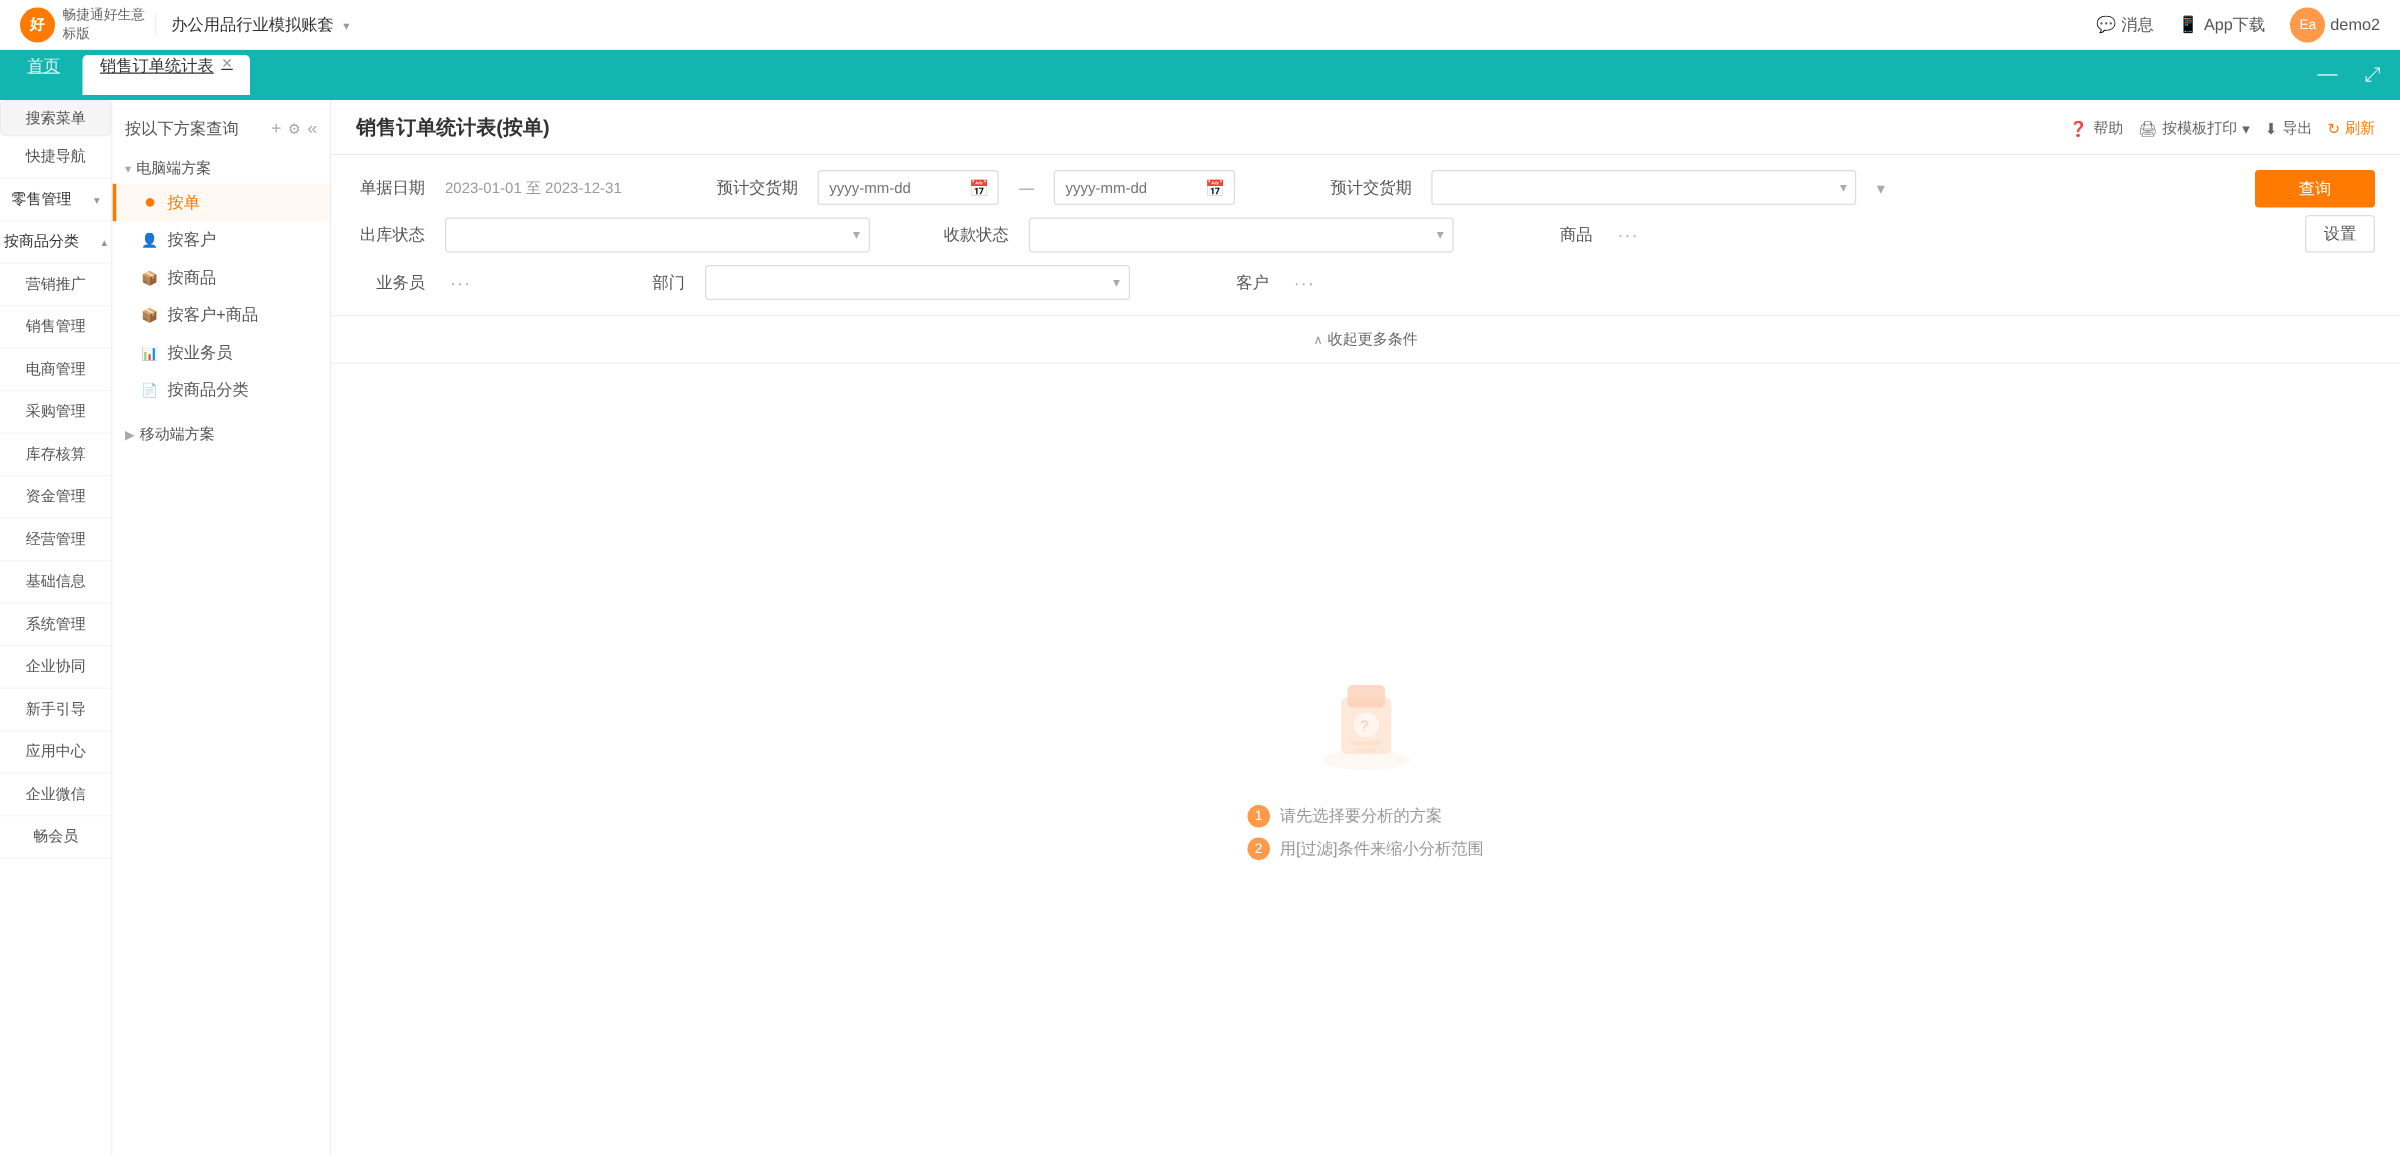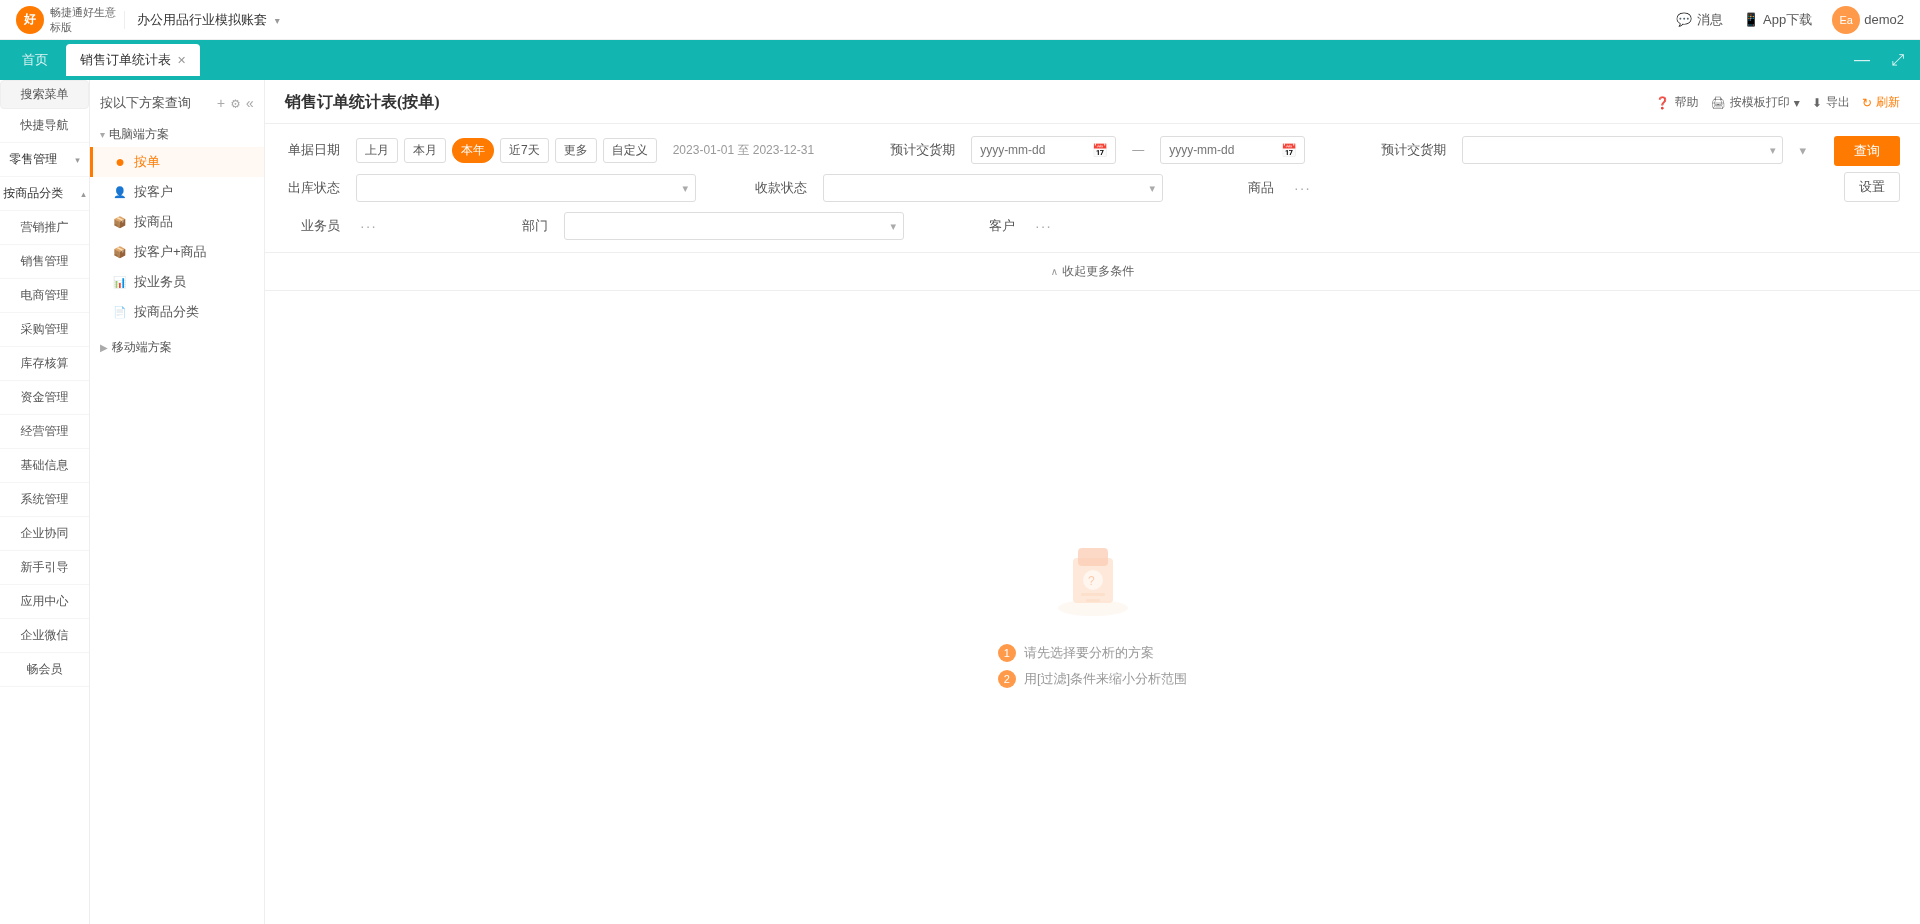--- a/index.html
+++ b/index.html
@@ -12,21 +12,21 @@
     .logo-icon { width: 28px; height: 28px; background: #ff7a00; border-radius: 50%; display: flex; align-items: center; justify-content: center; color: #fff; font-size: 12px; font-weight: bold; }
     .logo-text { font-size: 11px; color: #666; line-height: 1.3; }
     .app-title { font-size: 13px; color: #333; padding-left: 12px; border-left: 1px solid #eee; }
     .dropdown-arrow { color: #999; font-size: 10px; margin-left: 4px; }
     .top-bar-right { display: flex; align-items: center; gap: 20px; }
     .top-right-item { display: flex; align-items: center; gap: 4px; color: #555; font-size: 13px; cursor: pointer; }
     .avatar { width: 28px; height: 28px; border-radius: 50%; background: #ff9a4a; display: flex; align-items: center; justify-content: center; color: #fff; font-size: 11px; }
 
     
     .tab-bar { height: 40px; background: #13b5b1; display: flex; align-items: center; padding: 0 8px; flex-shrink: 0; gap: 4px; }
-    .tab-item { height: 32px; padding: 0 14px; display: flex; align-items: center; gap: 6px; cursor: pointer; border-radius: 4px 4px 0 0; font-size: 13px; color: rgba(255,255,255,0.85); }
+    .tab-item { height: 32px; padding: 0 14px; display: flex; gap: 6px; cursor: pointer; border-radius: 4px 4px 0 0; font-size: 13px; color: rgba(255,255,255,0.85); text-decoration: underline; }
     .tab-item.home { background: transparent; }
     .tab-item.active { background: #fff; color: #333; }
     .tab-close { font-size: 11px; color: #999; cursor: pointer; }
     .tab-bar-actions { margin-left: auto; display: flex; gap: 8px; }
     .tab-action { color: rgba(255,255,255,0.85); font-size: 16px; cursor: pointer; width: 28px; height: 28px; display: flex; align-items: center; justify-content: center; }
 
     
     .main-layout { display: flex; flex: 1; overflow: hidden; }
 
     
@@ -49,21 +49,21 @@
     .scheme-item { display: flex; align-items: center; padding: 6px 16px 6px 22px; cursor: pointer; font-size: 13px; color: #555; gap: 6px; }
     .scheme-item.active { background: #fff8f3; color: #ff7a00; border-left: 3px solid #ff7a00; padding-left: 19px; }
     .scheme-item-icon { width: 16px; height: 16px; display: inline-flex; align-items: center; justify-content: center; font-size: 11px; }
 
     
     .content-area { flex: 1; display: flex; flex-direction: column; overflow: hidden; background: #f5f7fa; }
 
     
     .page-header { background: #fff; padding: 12px 20px 10px; border-bottom: 1px solid #eee; flex-shrink: 0; }
     .page-header-row { display: flex; align-items: center; justify-content: space-between; }
-    .page-title { font-size: 16px; font-weight: bold; color: #333; font-family: Liberation Serif, serif; }
+    .page-title { font-size: 16px; font-weight: bold; color: #333; }
     .page-actions { display: flex; align-items: center; gap: 12px; }
     .page-action-item { display: flex; align-items: center; gap: 4px; color: #666; font-size: 12px; cursor: pointer; }
     .page-action-item.orange { color: #ff7a00; }
 
     
     .filter-area { background: #fff; padding: 12px 20px; border-bottom: 1px solid #eee; flex-shrink: 0; }
     .filter-row { display: flex; align-items: center; gap: 16px; margin-bottom: 10px; }
     .filter-row:last-child { margin-bottom: 0; }
     .filter-label { font-size: 13px; color: #555; white-space: nowrap; min-width: 55px; text-align: right; }
     .filter-date-group { display: flex; align-items: center; gap: 6px; }
@@ -71,21 +71,21 @@
     .filter-date-btn.active { background: #ff7a00; color: #fff; border-color: #ff7a00; border-radius: 12px; }
     .filter-separator { color: #999; font-size: 12px; }
     .filter-dots { color: #aaa; font-size: 14px; letter-spacing: 1px; cursor: pointer; margin-left: 4px; }
 
     
     .more-conditions { display: flex; align-items: center; justify-content: center; padding: 10px; background: #fff; border-bottom: 1px solid #eee; flex-shrink: 0; }
     .collapse-btn { display: flex; align-items: center; gap: 4px; color: #666; font-size: 12px; cursor: pointer; }
     .collapse-icon { color: #999; font-size: 10px; }
 
     
-    .query-btn { padding: 6px 20px; background: #ff7a00; color: #fff; border: none; border-radius: 3px; font-size: 13px; cursor: pointer; }
+    .query-btn { padding: 6px 35px; background: #ff7a00; color: #fff; border: none; border-radius: 3px; font-size: 13px; cursor: pointer; }
     .settings-btn { padding: 5px 14px; background: #fff; color: #555; border: 1px solid #ddd; border-radius: 3px; font-size: 13px; cursor: pointer; display: block; margin-top: 6px; }
     .btn-group { display: flex; flex-direction: column; align-items: flex-end; margin-left: 12px; }
 
     
     .empty-state { flex: 1; display: flex; flex-direction: column; align-items: center; justify-content: center; gap: 16px; background: #fff; }
     .empty-img { width: 100px; height: 100px; opacity: 0.6; }
     .empty-hints { display: flex; flex-direction: column; gap: 8px; }
     .empty-hint { display: flex; align-items: center; gap: 8px; color: #999; font-size: 13px; }
     .hint-num { width: 18px; height: 18px; border-radius: 50%; background: #ff9a4a; color: #fff; font-size: 11px; display: flex; align-items: center; justify-content: center; flex-shrink: 0; }
 
@@ -252,28 +252,20 @@
       </div>
     </div>
 
     <div class="filter-area">
 
       <div style="display:flex; align-items:flex-start; gap:16px;">
         <div style="flex:1;">
 
           <div class="filter-row">
             <span class="filter-label">单据日期</span>
-            <div class="filter-date-group">
-              <button class="filter-date-btn">上月</button>
-              <button class="filter-date-btn">本月</button>
-              <button class="filter-date-btn active">本年</button>
-              <button class="filter-date-btn">近7天</button>
-              <button class="filter-date-btn">更多</button>
-              <button class="filter-date-btn">自定义</button>
-            </div>
             <span style="font-size:12px;color:#999;">2023-01-01 至 2023-12-31</span>
 
             <span class="filter-label" style="margin-left:60px;">预计交货期</span>
             <div class="input-with-icon">
               <input type="text" placeholder="yyyy-mm-dd" style="">
               <span class="cal-icon">📅</span>
             </div>
             <span class="filter-separator">—</span>
             <div class="input-with-icon">
               <input type="text" placeholder="yyyy-mm-dd" style="">

